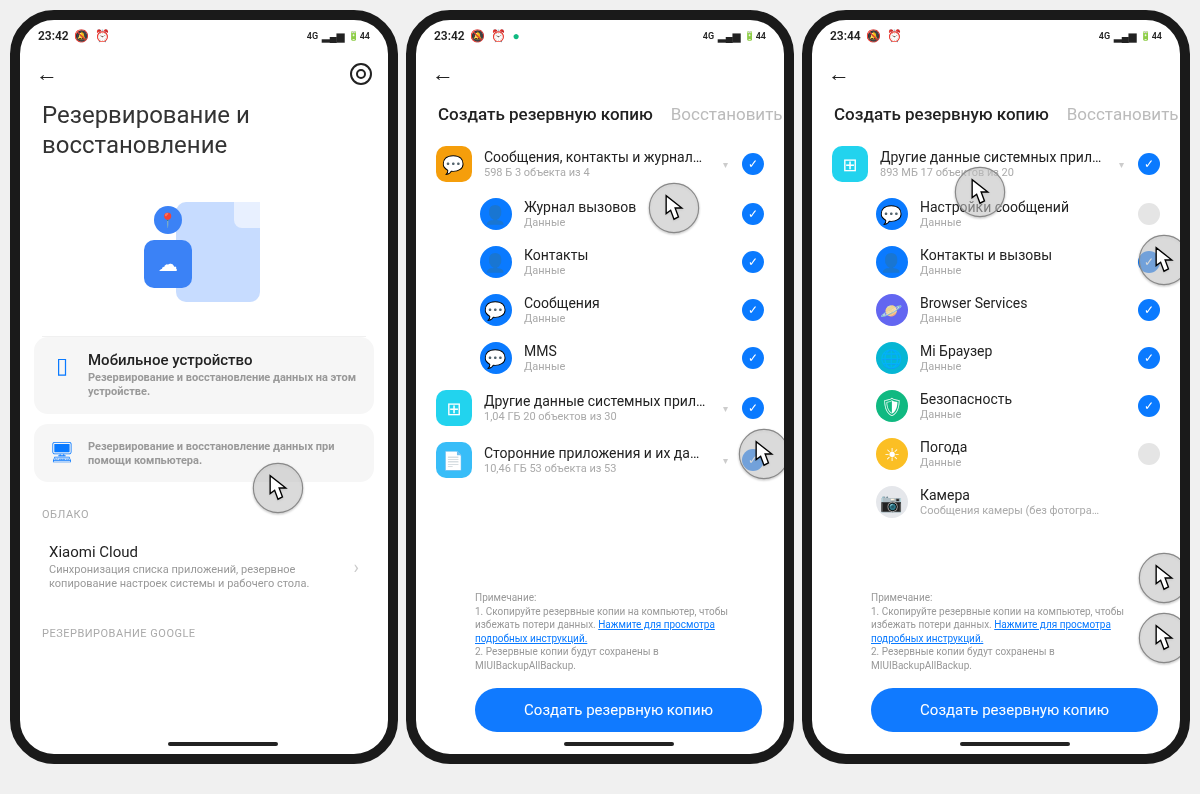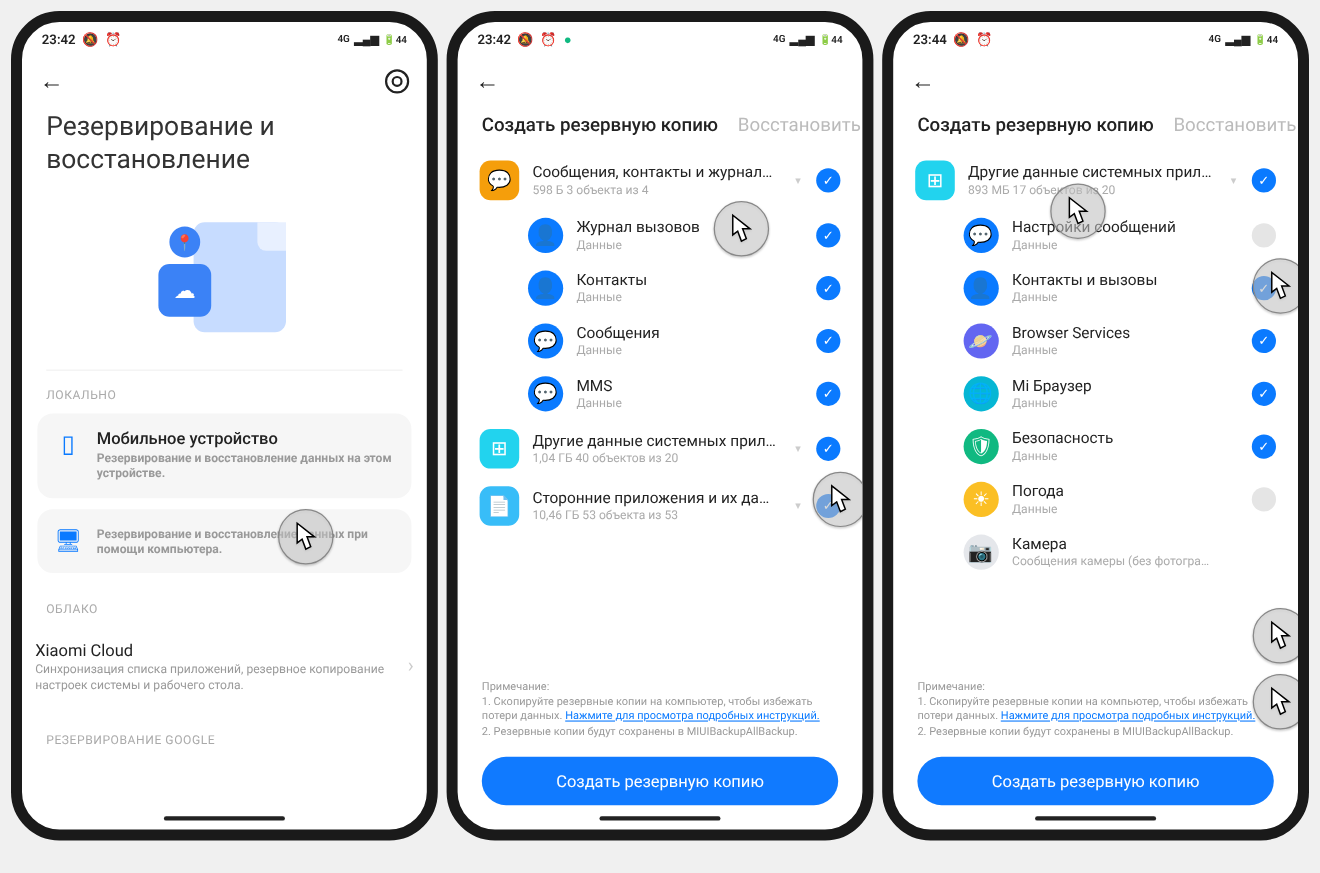--- a/index.html
+++ b/index.html
@@ -20,21 +20,21 @@
   .illus-file::before { content: ""; position: absolute; top: 0; right: 0; width: 26px; height: 26px; background: #e8f0ff; border-bottom-left-radius: 8px; }
   .illus-circ1 { position: absolute; left: 10px; top: 4px; width: 28px; height: 28px; background: #3b82f6; border-radius: 50%; display: flex; align-items: center; justify-content: center; color: #fff; font-size: 14px; }
   .illus-circ2 { position: absolute; left: 0; top: 38px; width: 48px; height: 48px; background: #3b82f6; border-radius: 10px; display: flex; align-items: center; justify-content: center; color: #fff; font-size: 20px; }
   .divider { height: 1px; background: #f0f0f0; margin: 0 22px; }
   .section-label { font-size: 11px; color: #aaa; letter-spacing: 0.5px; padding: 16px 22px 10px; }
   .card { background: #f6f6f6; border-radius: 14px; margin: 0 14px 10px; padding: 14px 14px; display: flex; gap: 12px; align-items: flex-start; }
   .card-icon { width: 28px; height: 28px; flex-shrink: 0; display: flex; align-items: center; justify-content: center; }
   .card-body { flex: 1; }
   .card-title { font-size: 15px; color: #222; font-weight: 500; }
   .card-sub { font-size: 11px; color: #999; line-height: 1.3; margin-top: 2px; font-weight: bold; }
-  .row-plain { display: flex; align-items: center; padding: 12px 12px; gap: 10px; }
+  .row-plain { display: flex; align-items: center; padding: 12px 29px; gap: 10px; }
   .row-plain .body { flex: 1; }
   .row-plain .title { font-size: 15px; color: #222; }
   .row-plain .sub { font-size: 11px; color: #999; margin-top: 2px; line-height: 1.25; }
   .chevron { color: #ccc; font-size: 18px; }
   .tabs { display: flex; gap: 18px; padding: 8px 22px 14px; align-items: baseline; }
   .tab { font-size: 17px; color: #bbb; white-space: nowrap; }
   .tab.active { color: #222; font-weight: 500; }
   .list { flex: 1; overflow: hidden; padding: 0 14px; }
   .lrow { display: flex; align-items: center; gap: 12px; padding: 8px 6px; }
   .licon { width: 36px; height: 36px; border-radius: 10px; flex-shrink: 0; display: flex; align-items: center; justify-content: center; color: #fff; font-size: 18px; }
@@ -44,21 +44,21 @@
   .lsub { font-size: 11px; color: #aaa; margin-top: 1px; }
   .check { width: 22px; height: 22px; border-radius: 50%; background: #0a7aff; flex-shrink: 0; display: flex; align-items: center; justify-content: center; color: #fff; font-size: 12px; }
   .check.off { background: #e5e5e5; color: transparent; }
   .caret { color: #ccc; font-size: 10px; margin-right: 2px; }
   .lrow.sub { padding-left: 50px; }
   .lrow.sub .licon { width: 32px; height: 32px; }
   .note { font-size: 10px; color: #999; padding: 8px 22px 10px; line-height: 1.35; }
   .note a { color: #0a7aff; text-decoration: underline; }
   .primary-btn { margin: 6px 22px 10px; background: #107aff; color: #fff; text-align: center; border-radius: 24px; padding: 13px 0; font-size: 15px; }
   .home-ind { width: 110px; height: 4px; background: #222; border-radius: 3px; margin: 6px auto 8px; }
-  .bottom-area { margin-top: auto; }
+  .bottom-area { margin-top: auto; margin-left: 37px; }
   
   .pointer { position: absolute; width: 56px; height: 56px; pointer-events: none; z-index: 20; filter: drop-shadow(0 1px 1px rgba(0,0,0,.3)); }
   .phone { position: relative; }
 </style>
 </head>
 <body>
 
 <div class="phone">
   <div class="status-bar">
     <div class="status-left">
@@ -78,21 +78,20 @@
   </div>
   <div class="page-title">Резервирование и восстановление</div>
   <div class="illus">
     <div class="illus-box">
       <div class="illus-file"></div>
       <div class="illus-circ1">📍</div>
       <div class="illus-circ2">☁</div>
     </div>
   </div>
   <div class="divider"></div>
-  <div class="section-label">ЛОКАЛЬНО</div>
   <div class="card">
     <div class="card-icon" style="color:#0a7aff;font-size:22px">▯</div>
     <div class="card-body">
       <div class="card-title">Мобильное устройство</div>
       <div class="card-sub">Резервирование и восстановление данных на этом устройстве.</div>
     </div>
   </div>
   <div class="card">
     <div class="card-icon" style="color:#0a7aff;font-size:20px">🖥</div>
     <div class="card-body">
@@ -179,21 +178,21 @@
       <div class="lbody">
           <div class="ltitle">MMS</div>
           <div class="lsub">Данные</div>
         </div>
       <div class="check">✓</div>
     </div>
     <div class="lrow">
       <div class="licon" style="background:#22d3ee">⊞</div>
       <div class="lbody">
           <div class="ltitle">Другие данные системных прил…</div>
-          <div class="lsub">1,04 ГБ   40 объектов из 20</div>
+          <div class="lsub">1,04 ГБ   20 объектов из 30</div>
         </div>
       <span class="caret">▾</span>
       <div class="check">✓</div>
     </div>
     <div class="lrow">
       <div class="licon" style="background:#38bdf8">📄</div>
       <div class="lbody">
           <div class="ltitle">Сторонние приложения и их да…</div>
           <div class="lsub">10,46 ГБ   53 объекта из 53</div>
         </div>

